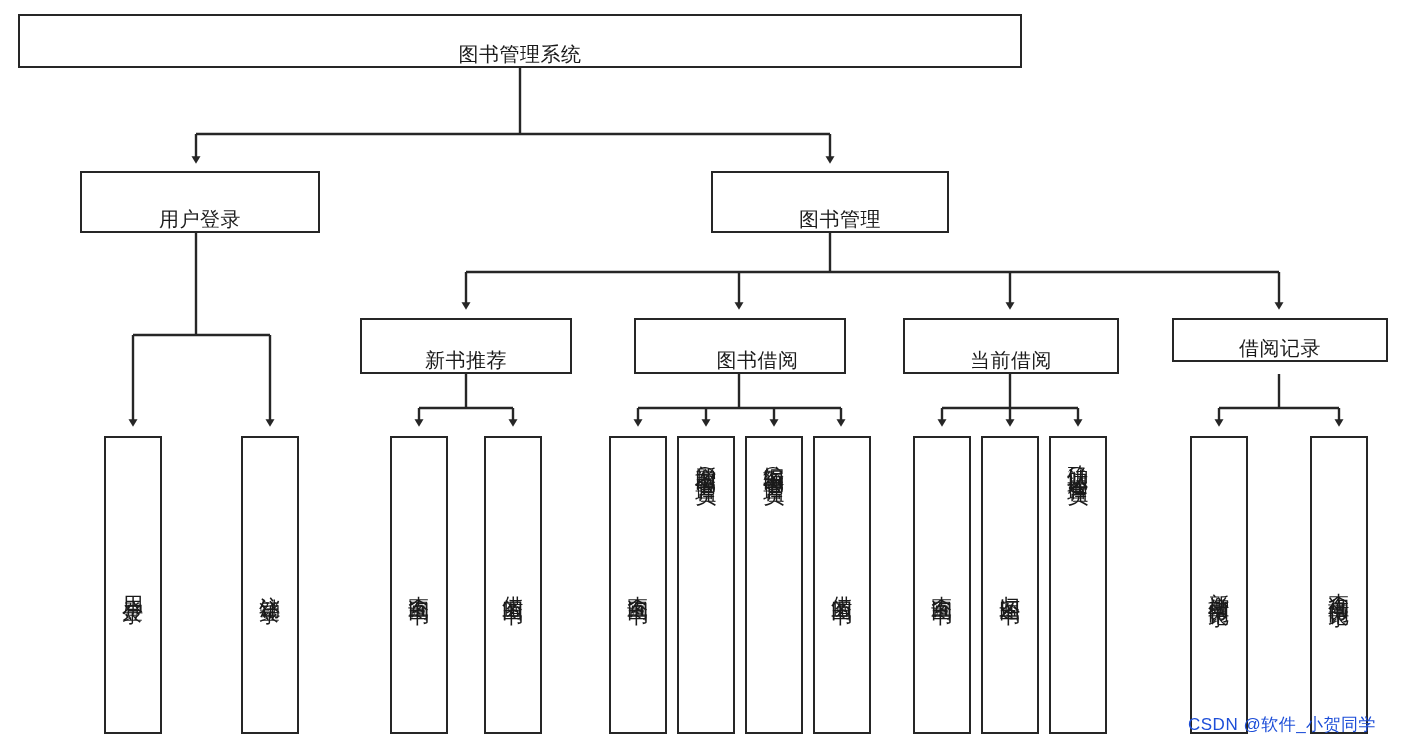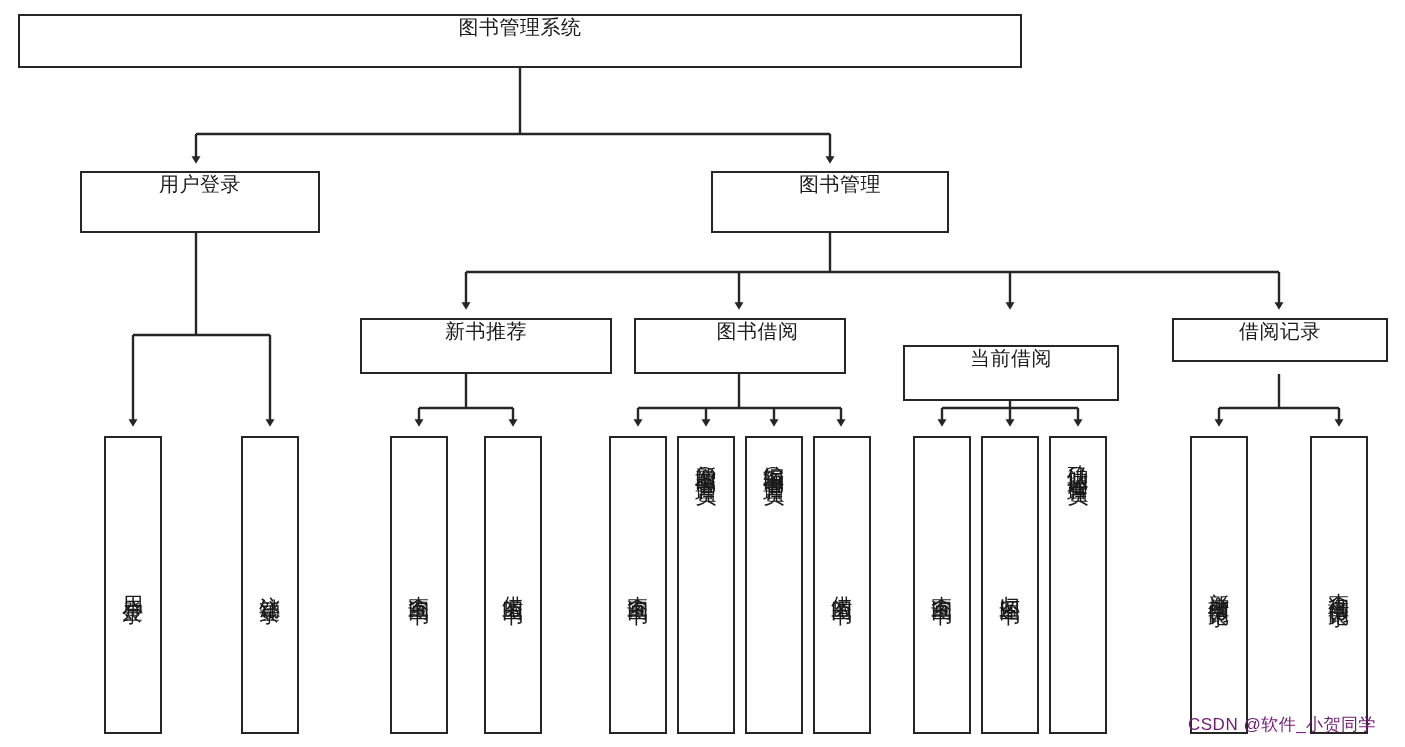--- a/index.html
+++ b/index.html
@@ -26,21 +26,21 @@
     width: 1405px;
     height: 747px;
     pointer-events: none;
   }
   .node {
     position: absolute;
     box-sizing: border-box;
     border: 2px solid #262626;
     background: #ffffff;
     display: flex;
-    align-items: flex-start;
+    align-items: flex-end;
     justify-content: center;
     overflow: hidden;
   }
   .node-label {
     font-size: 20px;
     line-height: 1.15;
     letter-spacing: 0.5px;
     white-space: nowrap;
     color: #1a1a1a;
   }
@@ -64,21 +64,21 @@
     font-size: 21px;
     line-height: 1.12;
     letter-spacing: 3px;
     white-space: nowrap;
   }
   .watermark {
     position: absolute;
     left: 1188px;
     top: 713px;
     font-size: 17px;
-    color: #701a75;
+    color: #1d4ed8;
     white-space: nowrap;
     letter-spacing: 0.5px;
   }
 </style>
 </head>
 <body>
 
 <div id="diagram">
 
   <svg class="connectors" viewBox="0 0 1405 747">
@@ -135,27 +135,27 @@
     <span class="node-label">图书管理系统</span>
   </div>
 
   <div class="node h" style="left:80px; top:171px; width:240px; height:62px;">
     <span class="node-label">用户登录</span>
   </div>
   <div class="node h" style="left:711px; top:171px; width:238px; height:62px;padding-left:20px;">
     <span class="node-label">图书管理</span>
   </div>
 
-  <div class="node h" style="left:360px; top:318px; width:252px; height:56px;">
+  <div class="node h" style="left:360px; top:318px; width:212px; height:56px;">
     <span class="node-label">新书推荐</span>
   </div>
   <div class="node h" style="left:634px; top:318px; width:212px; height:56px;padding-left:35px;">
     <span class="node-label">图书借阅</span>
   </div>
-  <div class="node h" style="left:903px; top:318px; width:216px; height:56px;margin-top:27px;">
+  <div class="node h" style="left:903px; top:318px; width:216px; height:56px;">
     <span class="node-label">当前借阅</span>
   </div>
   <div class="node h" style="left:1172px; top:318px; width:216px; height:44px;">
     <span class="node-label">借阅记录</span>
   </div>
 
   <div class="node v centered" style="left:104px; top:436px; width:58px; height:298px;">
     <span class="node-label">用户登录</span>
   </div>
   <div class="node v centered" style="left:241px; top:436px; width:58px; height:298px;">

